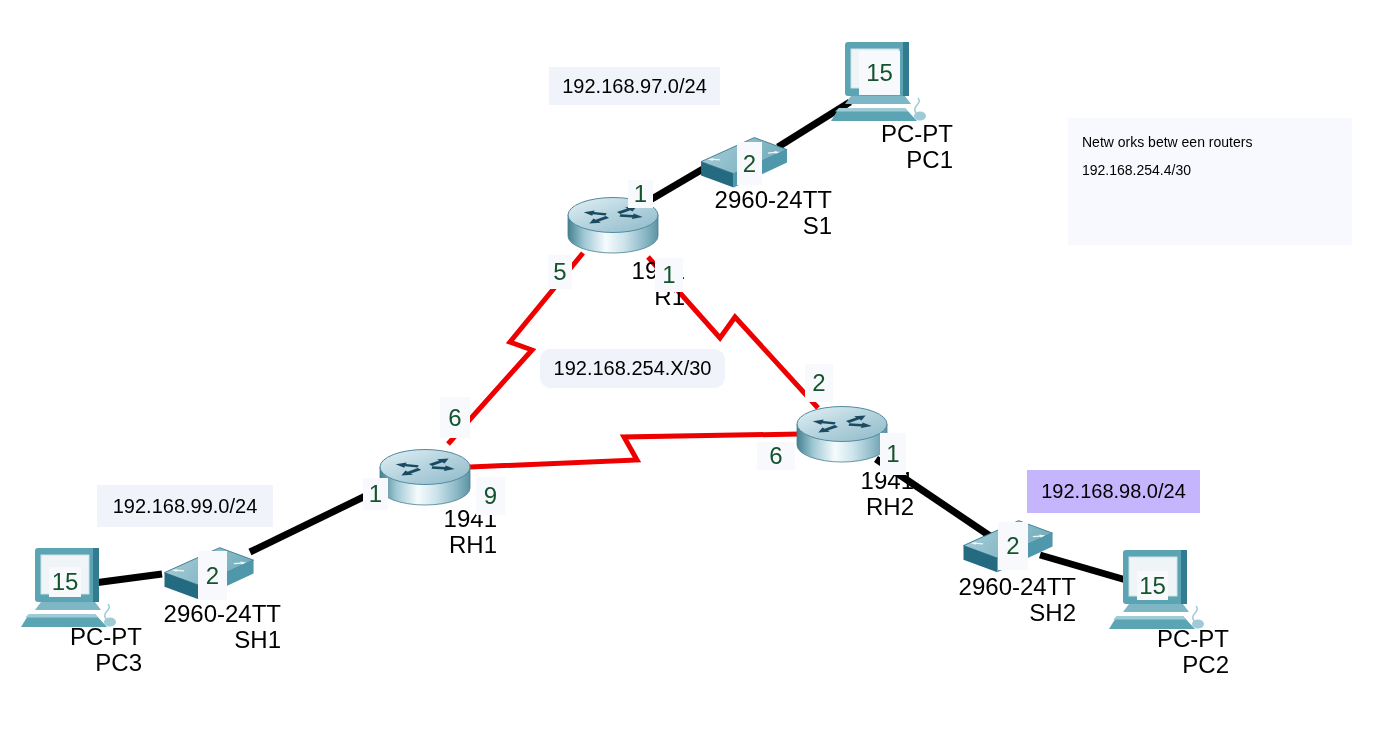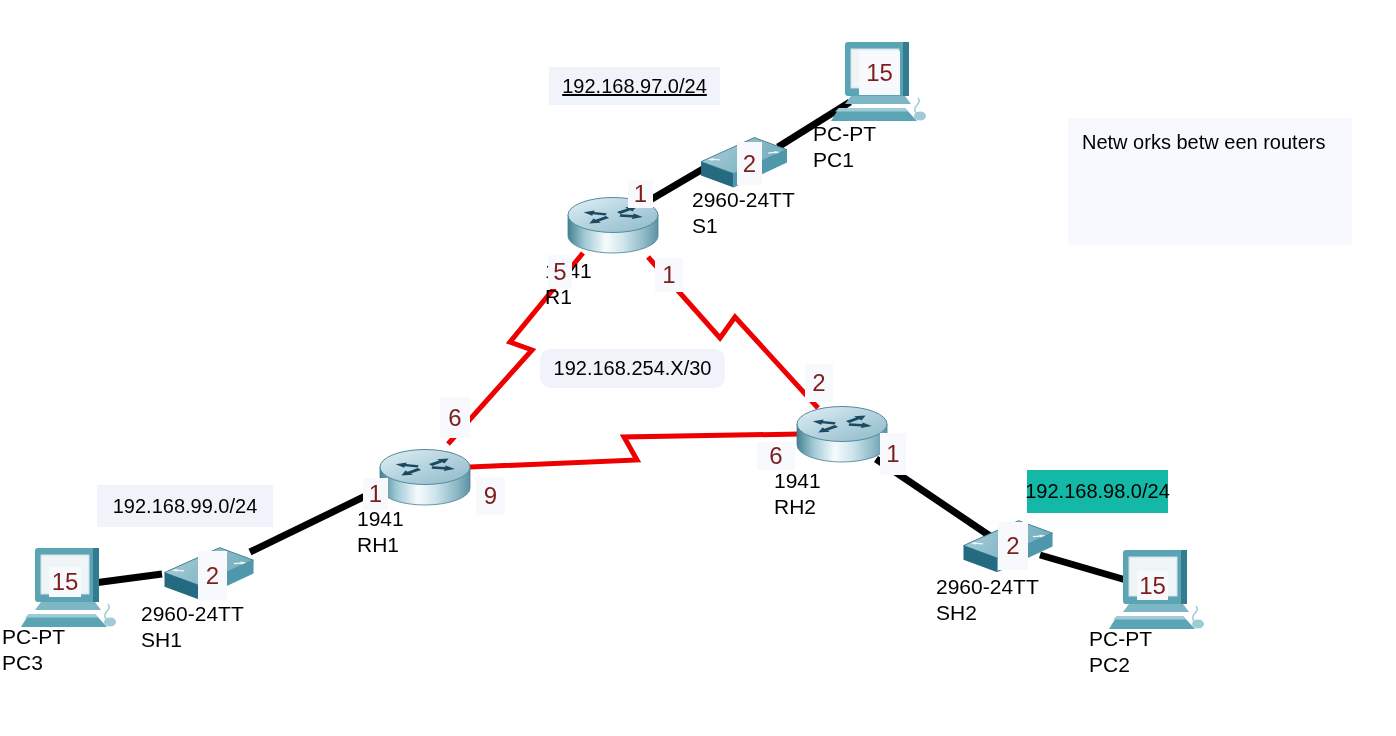--- a/index.html
+++ b/index.html
@@ -4,38 +4,38 @@
 <style>
   html,body{margin:0;padding:0;background:#ffffff;}
   .canvas{
     position:relative;width:1396px;height:736px;background:#ffffff;
     font-family:"Liberation Sans",sans-serif;color:#000;overflow:hidden;
   }
   .links{position:absolute;left:0;top:0;z-index:1;}
   .device{position:absolute;z-index:2;}
   .device svg{display:block;}
   .caption{
-    position:absolute;z-index:2;width:140px;text-align:left;
-    font-size:21px;line-height:26px;color:#000;white-space:nowrap;
+    position:absolute;z-index:2;width:140px;text-align:right;
+    font-size:24px;line-height:26px;color:#000;white-space:nowrap;
   }
   .plabel{
     position:absolute;z-index:3;background:#f8f9fd;
     display:flex;align-items:center;justify-content:center;
-    font-size:24px;color:#7f1d1d;
+    font-size:24px;color:#14532d;
   }
   .netlabel{
     position:absolute;z-index:3;background:#f1f3fa;
     display:flex;align-items:center;justify-content:center;
     font-size:20px;color:#000;white-space:nowrap;
   }
   .notebox{
     position:absolute;z-index:3;background:#f8f9fe;
     left:1068px;top:118px;width:284px;height:127px;
     padding:10px 14px;box-sizing:border-box;
-    font-size:20px;line-height:28px;white-space:nowrap;
+    font-size:14px;line-height:28px;white-space:nowrap;
   }
 </style>
 </head>
 <body>
 
 <svg width="0" height="0" style="position:absolute" aria-hidden="true">
   <defs>
     <linearGradient id="gr-rside" x1="0" y1="0" x2="1" y2="0">
       <stop offset="0" stop-color="#44808f"></stop>
       <stop offset="0.18" stop-color="#9fc8d4"></stop>
@@ -215,22 +215,23 @@
   <div class="plabel" style="left: 476px; top: 477px; width: 29px; height: 38px; background: rgb(248, 249, 253);">9</div>
   <div class="plabel" style="left: 805px; top: 364px; width: 28px; height: 38px; background: rgb(248, 249, 253);">2</div>
   <div class="plabel" style="left: 757px; top: 442px; width: 38px; height: 28px; background: rgb(248, 249, 253);">6</div>
   <div class="plabel" style="left: 880px; top: 433px; width: 26px; height: 42px; background: rgb(248, 249, 253);">1</div>
   <div class="plabel" style="left: 198px; top: 551px; width: 29px; height: 49px; background: rgb(248, 249, 253);">2</div>
   <div class="plabel" style="left: 998px; top: 522px; width: 30px; height: 48px; background: rgb(248, 249, 253);">2</div>
   <div class="plabel" style="left: 859px; top: 51px; width: 41px; height: 44px; background: rgb(248, 249, 253);">15</div>
   <div class="plabel" style="left: 49px; top: 567px; width: 32px; height: 30px; background: rgb(248, 249, 253);">15</div>
   <div class="plabel" style="left: 1137px; top: 571px; width: 31px; height: 29px; background: rgb(248, 249, 253);">15</div>
 
-  <div class="netlabel" style="left: 549px; top: 67px; width: 171px; height: 38px; background: rgb(241, 243, 250); text-decoration: underline;">192.168.97.0/24</div>
+  <div class="netlabel" style="left: 549px; top: 67px; width: 171px; height: 38px; background: rgb(241, 243, 250);">192.168.97.0/24</div>
   <div class="netlabel" style="left: 540px; top: 349px; width: 185px; height: 39px; background: rgb(241, 243, 250); border-radius: 11px;">192.168.254.X/30</div>
   <div class="netlabel" style="left: 97px; top: 485px; width: 176px; height: 42px; background: rgb(241, 243, 250);">192.168.99.0/24</div>
-  <div class="netlabel" style="left: 1027px; top: 470px; width: 141px; height: 43px; background: #14b8a6;">192.168.98.0/24</div>
+  <div class="netlabel" style="left: 1027px; top: 470px; width: 173px; height: 43px; background: #c4b5fd;">192.168.98.0/24</div>
 
   <div class="notebox" style="background: rgb(248, 249, 254);">
     <div>Netw orks betw een routers</div>
+    <div>192.168.254.4/30</div>
   </div>
 
 </div>
 
 </body></html>

